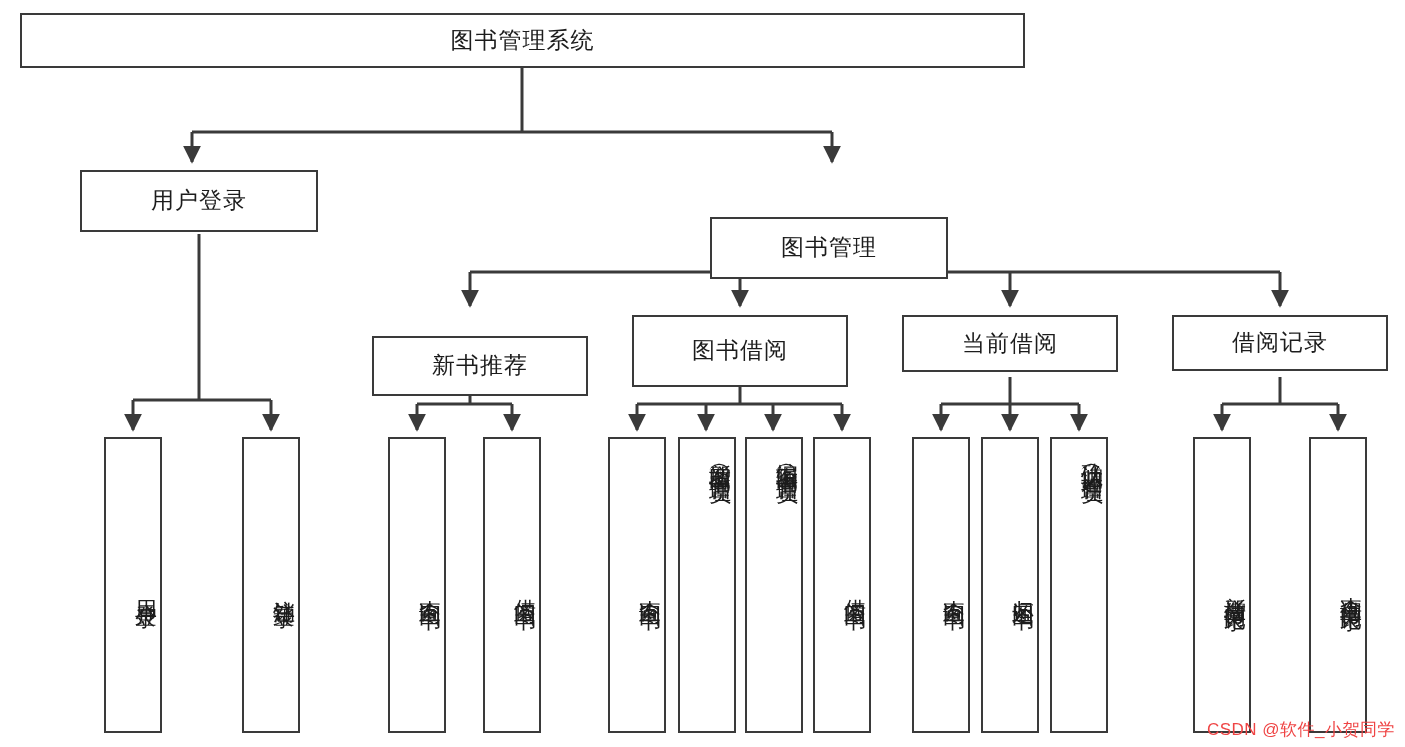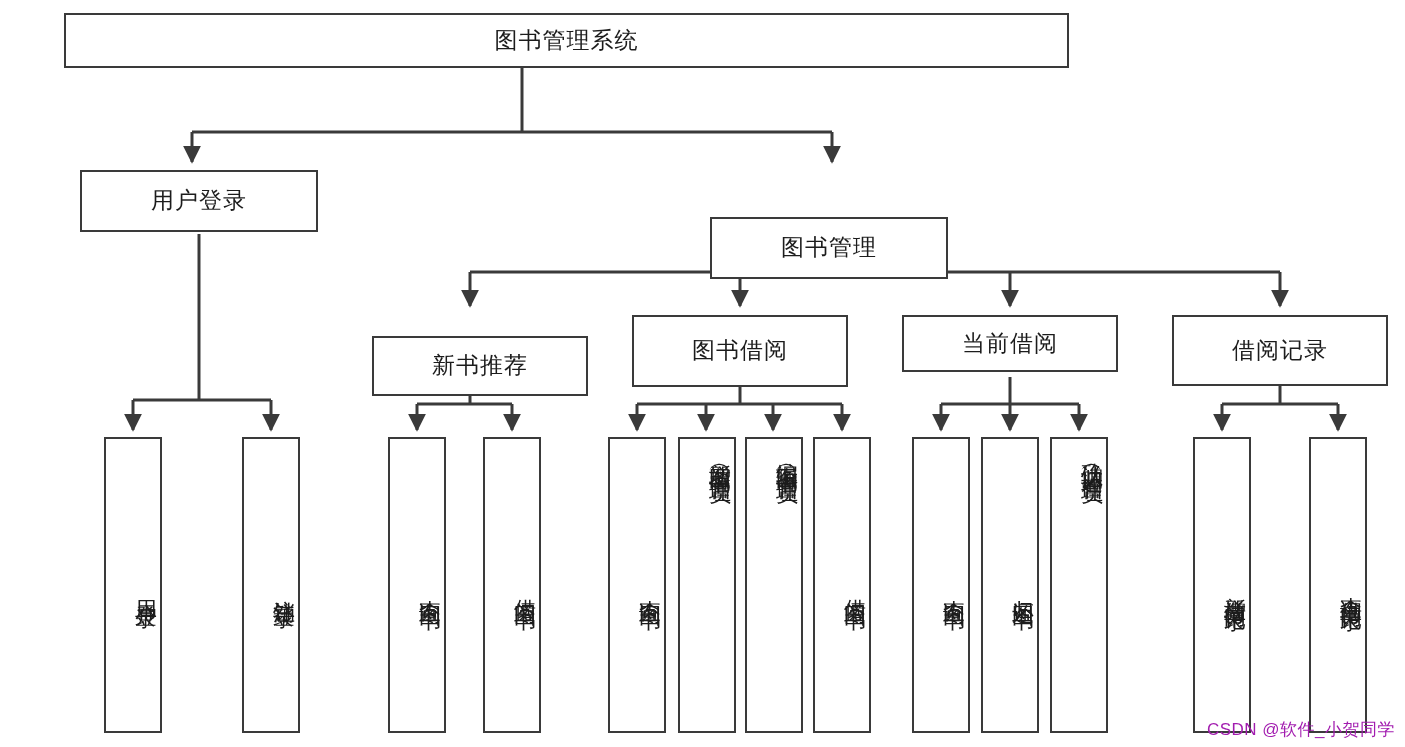--- a/index.html
+++ b/index.html
@@ -55,21 +55,21 @@
   }
   .node-v.v-top {
     justify-content: flex-start;
     padding-left: 0;
   }
   .watermark {
     position: absolute;
     right: 10px;
     bottom: 6px;
     font-size: 17px;
-    color: #a21caf;
+    color: #ef4444;
     letter-spacing: 0.5px;
     white-space: nowrap;
     pointer-events: none;
   }
 </style>
 </head>
 <body>
 
 <div id="diagram-root">
 
@@ -116,41 +116,41 @@
       <path d="M 1010 404 L 1010 430" marker-end="url(#arrow)"></path>
       <path d="M 1079 404 L 1079 430" marker-end="url(#arrow)"></path>
 
       <path d="M 1280 377 L 1280 404"></path>
       <path d="M 1222 404 L 1338 404"></path>
       <path d="M 1222 404 L 1222 430" marker-end="url(#arrow)"></path>
       <path d="M 1338 404 L 1338 430" marker-end="url(#arrow)"></path>
     </g>
   </svg>
 
-  <div class="node-box node-h" style="left:20px; top:13px; width:1005px; height:55px;margin-left:44px;">
+  <div class="node-box node-h" style="left:20px; top:13px; width:1005px; height:55px;">
     <span>图书管理系统</span>
   </div>
 
   <div class="node-box node-h" style="left:80px; top:170px; width:238px; height:62px;">
     <span>用户登录</span>
   </div>
   <div class="node-box node-h" style="left:710px; top:170px; width:238px; height:62px;margin-top:47px;">
     <span>图书管理</span>
   </div>
 
   <div class="node-box node-h" style="left:372px; top:315px; width:216px; height:60px;margin-top:21px;">
     <span>新书推荐</span>
   </div>
   <div class="node-box node-h" style="left:632px; top:315px; width:216px; height:72px;">
     <span>图书借阅</span>
   </div>
   <div class="node-box node-h" style="left:902px; top:315px; width:216px; height:57px;">
     <span>当前借阅</span>
   </div>
-  <div class="node-box node-h" style="left:1172px; top:315px; width:216px; height:71px;">
+  <div class="node-box node-h" style="left:1172px; top:315px; width:216px; height:56px;">
     <span>借阅记录</span>
   </div>
 
   <div class="node-box node-v" style="left:104px; top:437px; width:58px; height:296px;">
     <span>用户登录</span>
   </div>
   <div class="node-box node-v" style="left:242px; top:437px; width:58px; height:296px;">
     <span>注销登录</span>
   </div>
 

